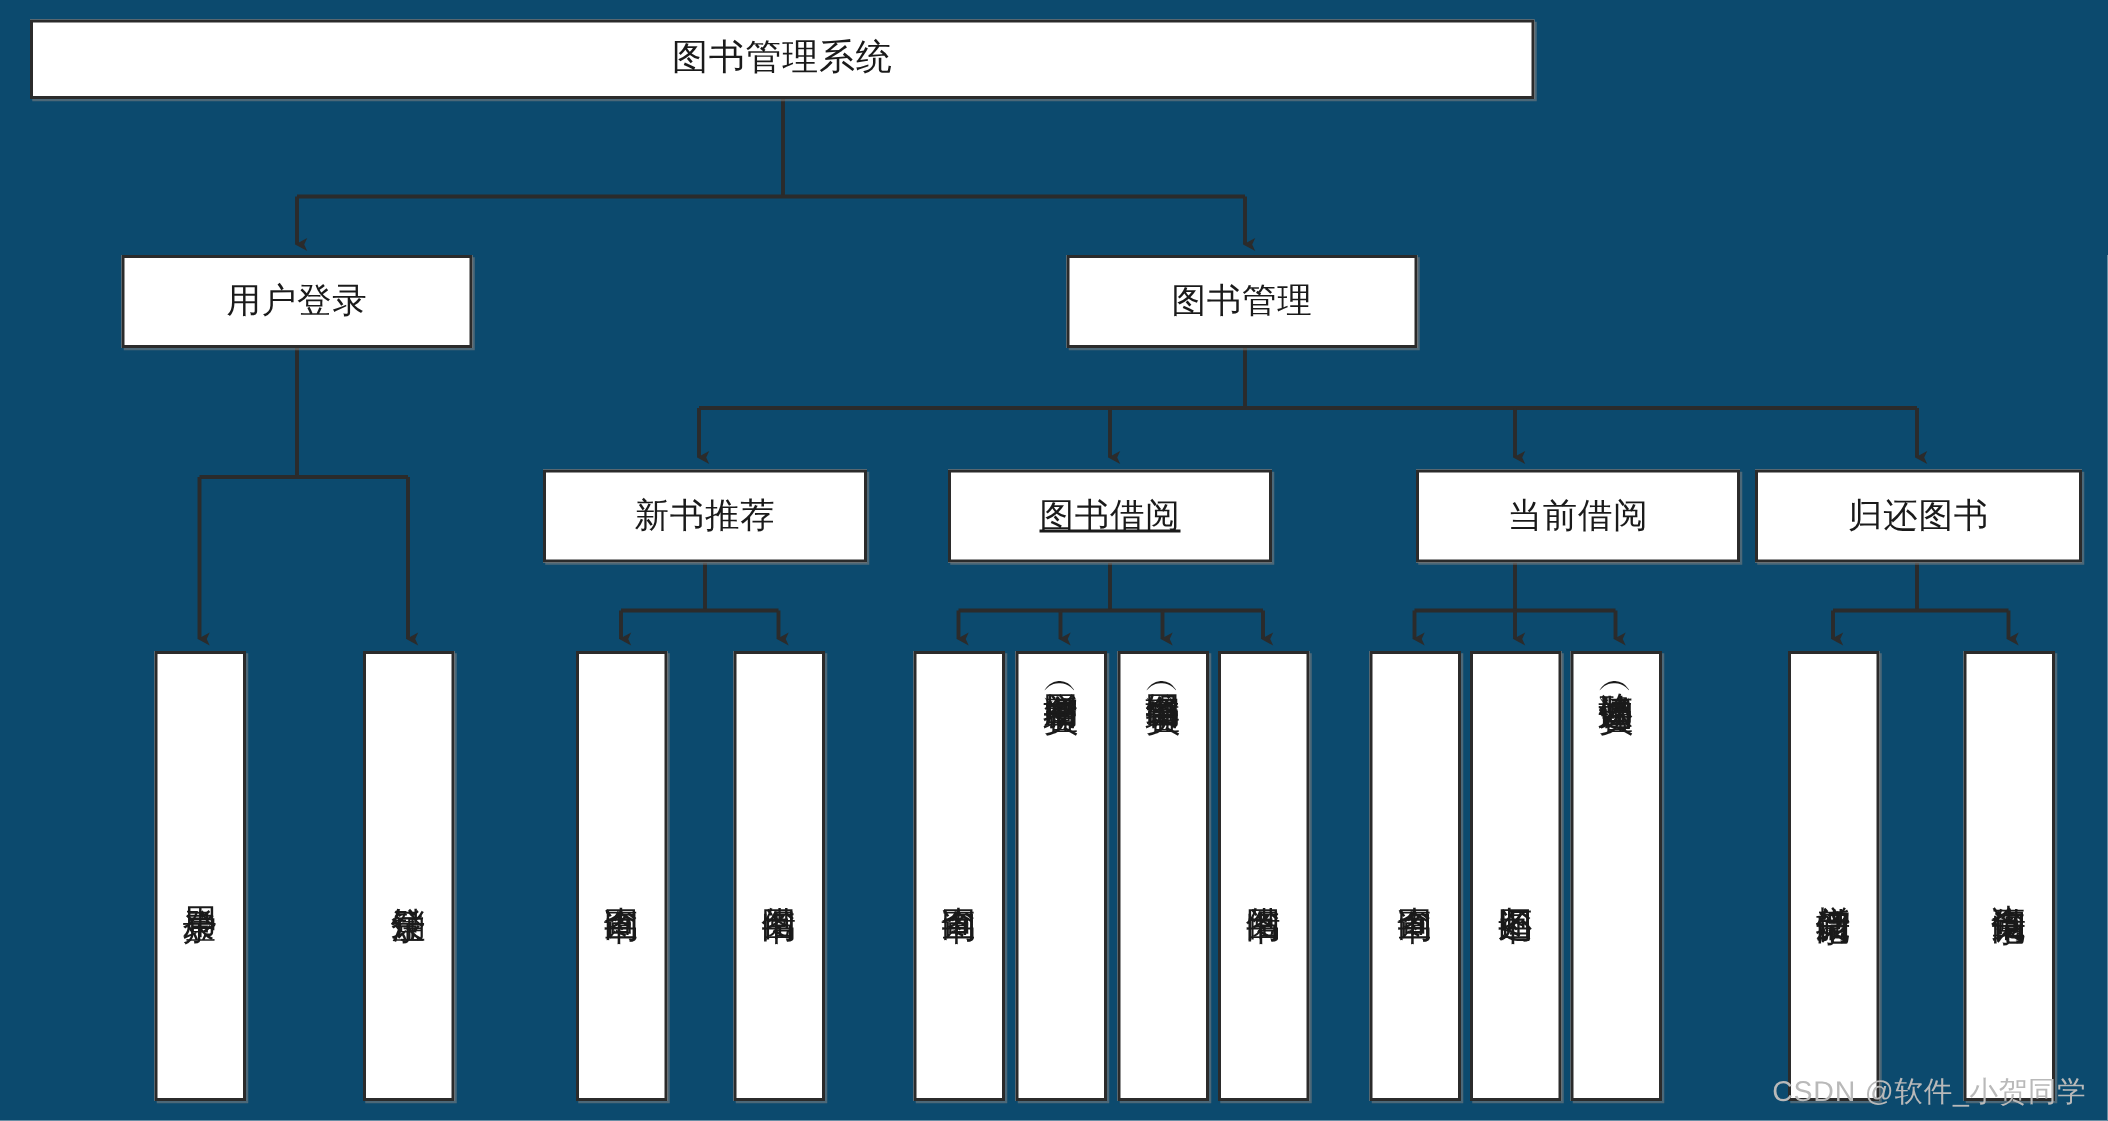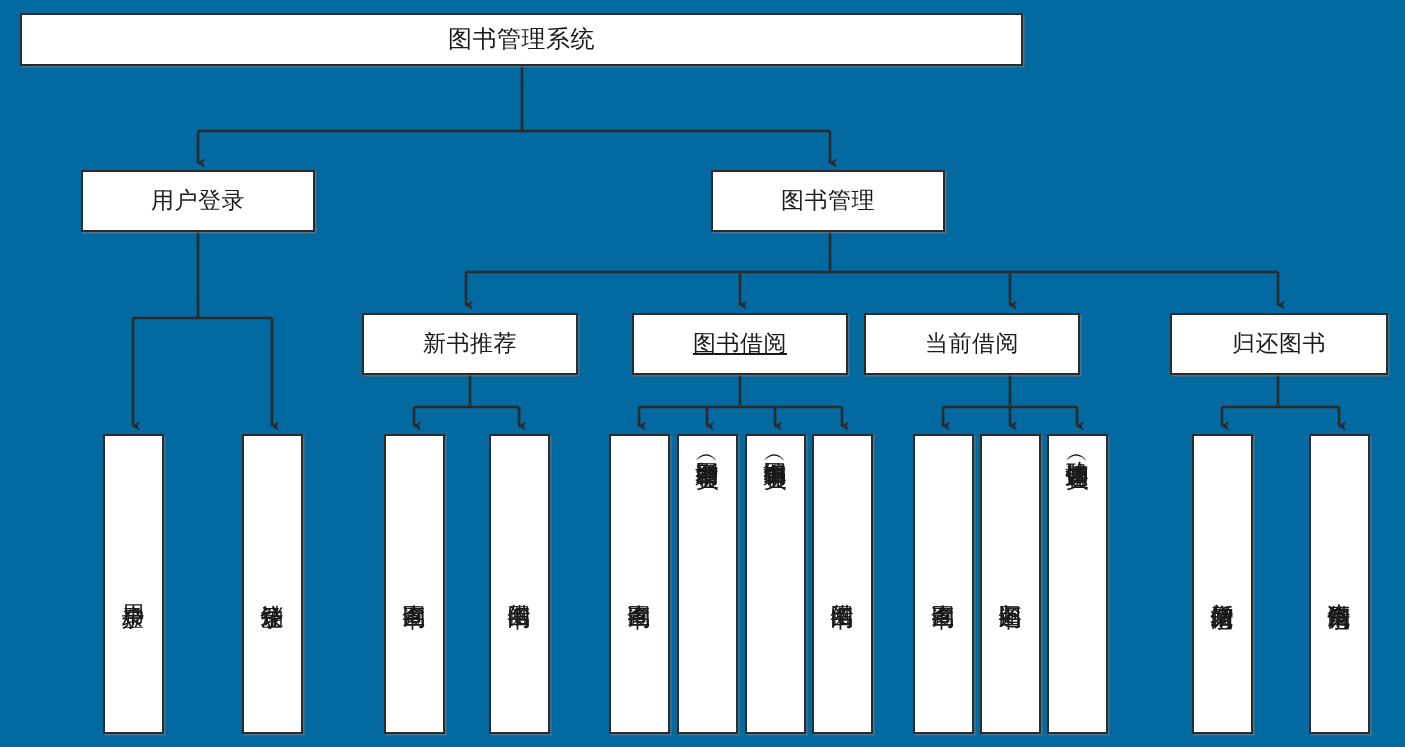--- a/index.html
+++ b/index.html
@@ -10,21 +10,21 @@
   body {
     width: 1405px;
     height: 747px;
     font-family: "Liberation Sans", "DejaVu Sans", sans-serif;
     overflow: hidden;
   }
   #diagram-root {
     position: relative;
     width: 1405px;
     height: 747px;
-    background: #0369a1;
+    background: #0c4a6e;
   }
   svg#connector-layer {
     position: absolute;
     left: 0;
     top: 0;
     width: 1405px;
     height: 747px;
     pointer-events: none;
   }
   .node {
@@ -138,21 +138,21 @@
   </div>
 
   <div class="node" style="left:362px; top:313px; width:216px; height:62px;">
     <span class="node-label-h">新书推荐</span>
   </div>
 
   <div class="node" style="left:632px; top:313px; width:216px; height:62px;text-decoration:underline;">
     <span class="node-label-h">图书借阅</span>
   </div>
 
-  <div class="node" style="left:864px; top:313px; width:216px; height:62px;">
+  <div class="node" style="left:944px; top:313px; width:216px; height:62px;">
     <span class="node-label-h">当前借阅</span>
   </div>
 
   <div class="node" style="left:1170px; top:313px; width:218px; height:62px;">
     <span class="node-label-h">归还图书</span>
   </div>
 
   <div class="node node-leaf center-text" style="left:103px; top:434px; width:61px; height:300px; padding-top:8px;">
     <span class="node-label-v">用户登录</span>
   </div>
@@ -198,14 +198,15 @@
   </div>
 
   <div class="node node-leaf center-text" style="left:1192px; top:434px; width:61px; height:300px; padding-top:8px;">
     <span class="node-label-v">新增借阅记录</span>
   </div>
 
   <div class="node node-leaf center-text" style="left:1309px; top:434px; width:61px; height:300px; padding-top:8px;">
     <span class="node-label-v">查询借阅记录</span>
   </div>
 
+  <div class="watermark">CSDN @软件_小贺同学</div>
 
 </div>
 
 </body></html>

